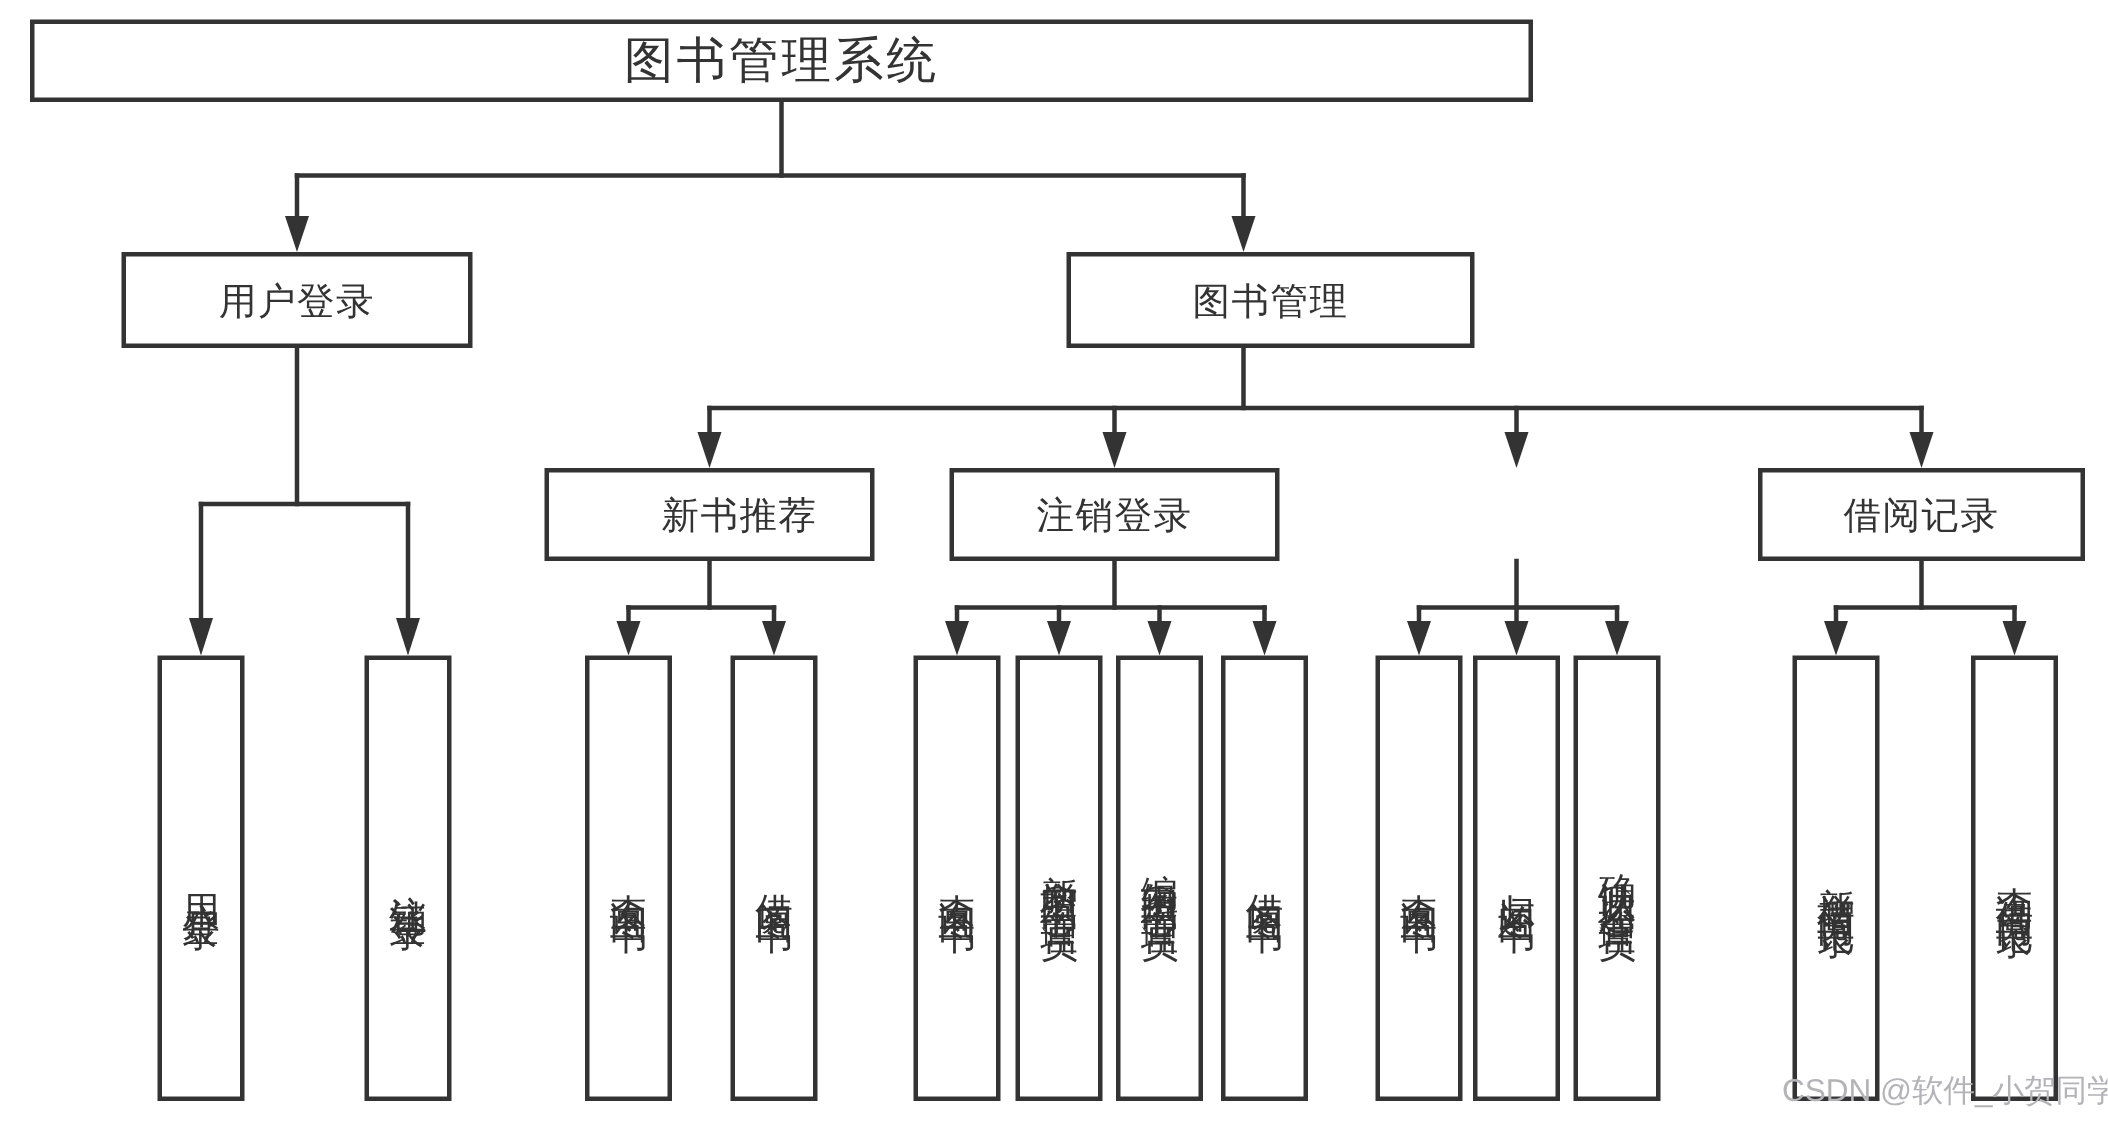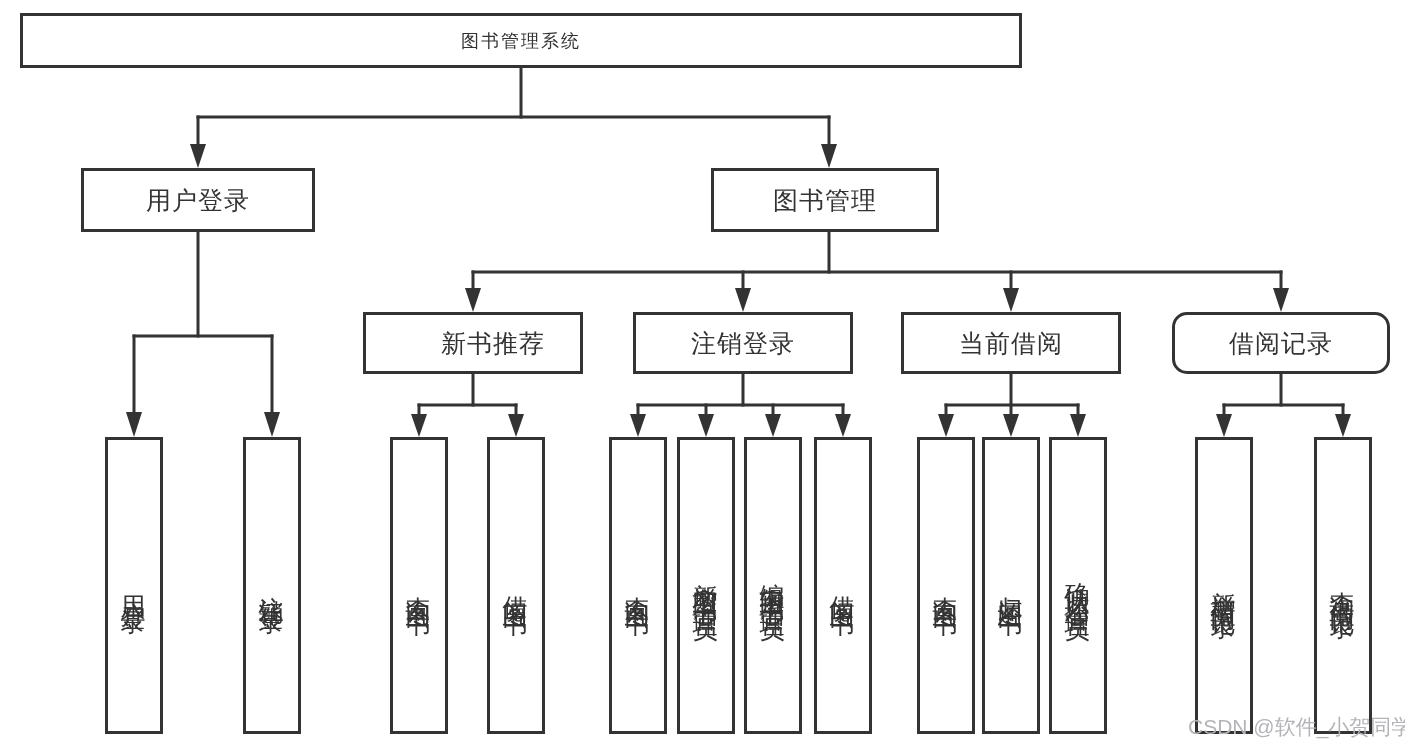--- a/index.html
+++ b/index.html
@@ -37,21 +37,21 @@
     position: absolute;
     background: var(--box-fill);
     border: 3px solid var(--line);
     color: var(--text);
     display: flex;
     align-items: center;
     justify-content: center;
     text-align: center;
   }
   .h-box { font-size: 25px; letter-spacing: 1px; }
-  .root-box { font-size: 18px; letter-spacing: 2px; }
+  .root-box { font-size: 33px; letter-spacing: 2px; }
   .v-box {
     writing-mode: vertical-rl;
     text-orientation: mixed;
     font-size: 25px;
     letter-spacing: 5px;
     width: 58px;
     top: 437px;
     height: 297px;
   }
   .watermark {
@@ -127,26 +127,25 @@
     <path d="M1224 405 H 1343"></path>
     <path d="M1224 405 V 416"></path>
     <polygon points="1216,414 1232,414 1224,437"></polygon>
     <path d="M1343 405 V 416"></path>
     <polygon points="1335,414 1351,414 1343,437"></polygon>
   </svg>
 
   <div class="box h-box root-box" style="left:20px; top:13px; width:1002px; height:55px;">图书管理系统</div>
 
   <div class="box h-box" style="left:81px; top:168px; width:234px; height:64px;">用户登录</div>
-  <div class="box h-box" style="left:711px; top:168px; width:228px; height:64px;">图书管理</div>
+  <div class="box h-box" style="left:711px; top:168px; width:272px; height:64px;">图书管理</div>
 
   <div class="box h-box" style="left:363px; top:312px; width:220px; height:62px;padding-left:40px;">新书推荐</div>
   <div class="box h-box" style="left:633px; top:312px; width:220px; height:62px;">注销登录</div>
-  <div class="box h-box" style="left:901px; top:312px; width:220px; height:62px;">当前借阅</div>
-  <div class="box h-box" style="left:1172px; top:312px; width:218px; height:62px;border-radius:15px;">借阅记录</div>
+  <div class="box h-box" style="left:1172px; top:312px; width:218px; height:62px;">借阅记录</div>
 
   <div class="box v-box" style="left:105px;">用户登录</div>
   <div class="box v-box" style="left:243px;">注销登录</div>
 
   <div class="box v-box" style="left:390px;">查询图书</div>
   <div class="box v-box" style="left:487px;">借阅图书</div>
 
   <div class="box v-box" style="left:609px;">查询图书</div>
   <div class="box v-box" style="left:677px;">新增图书（管理员）</div>
   <div class="box v-box" style="left:744px;">编辑图书（管理员）</div>

